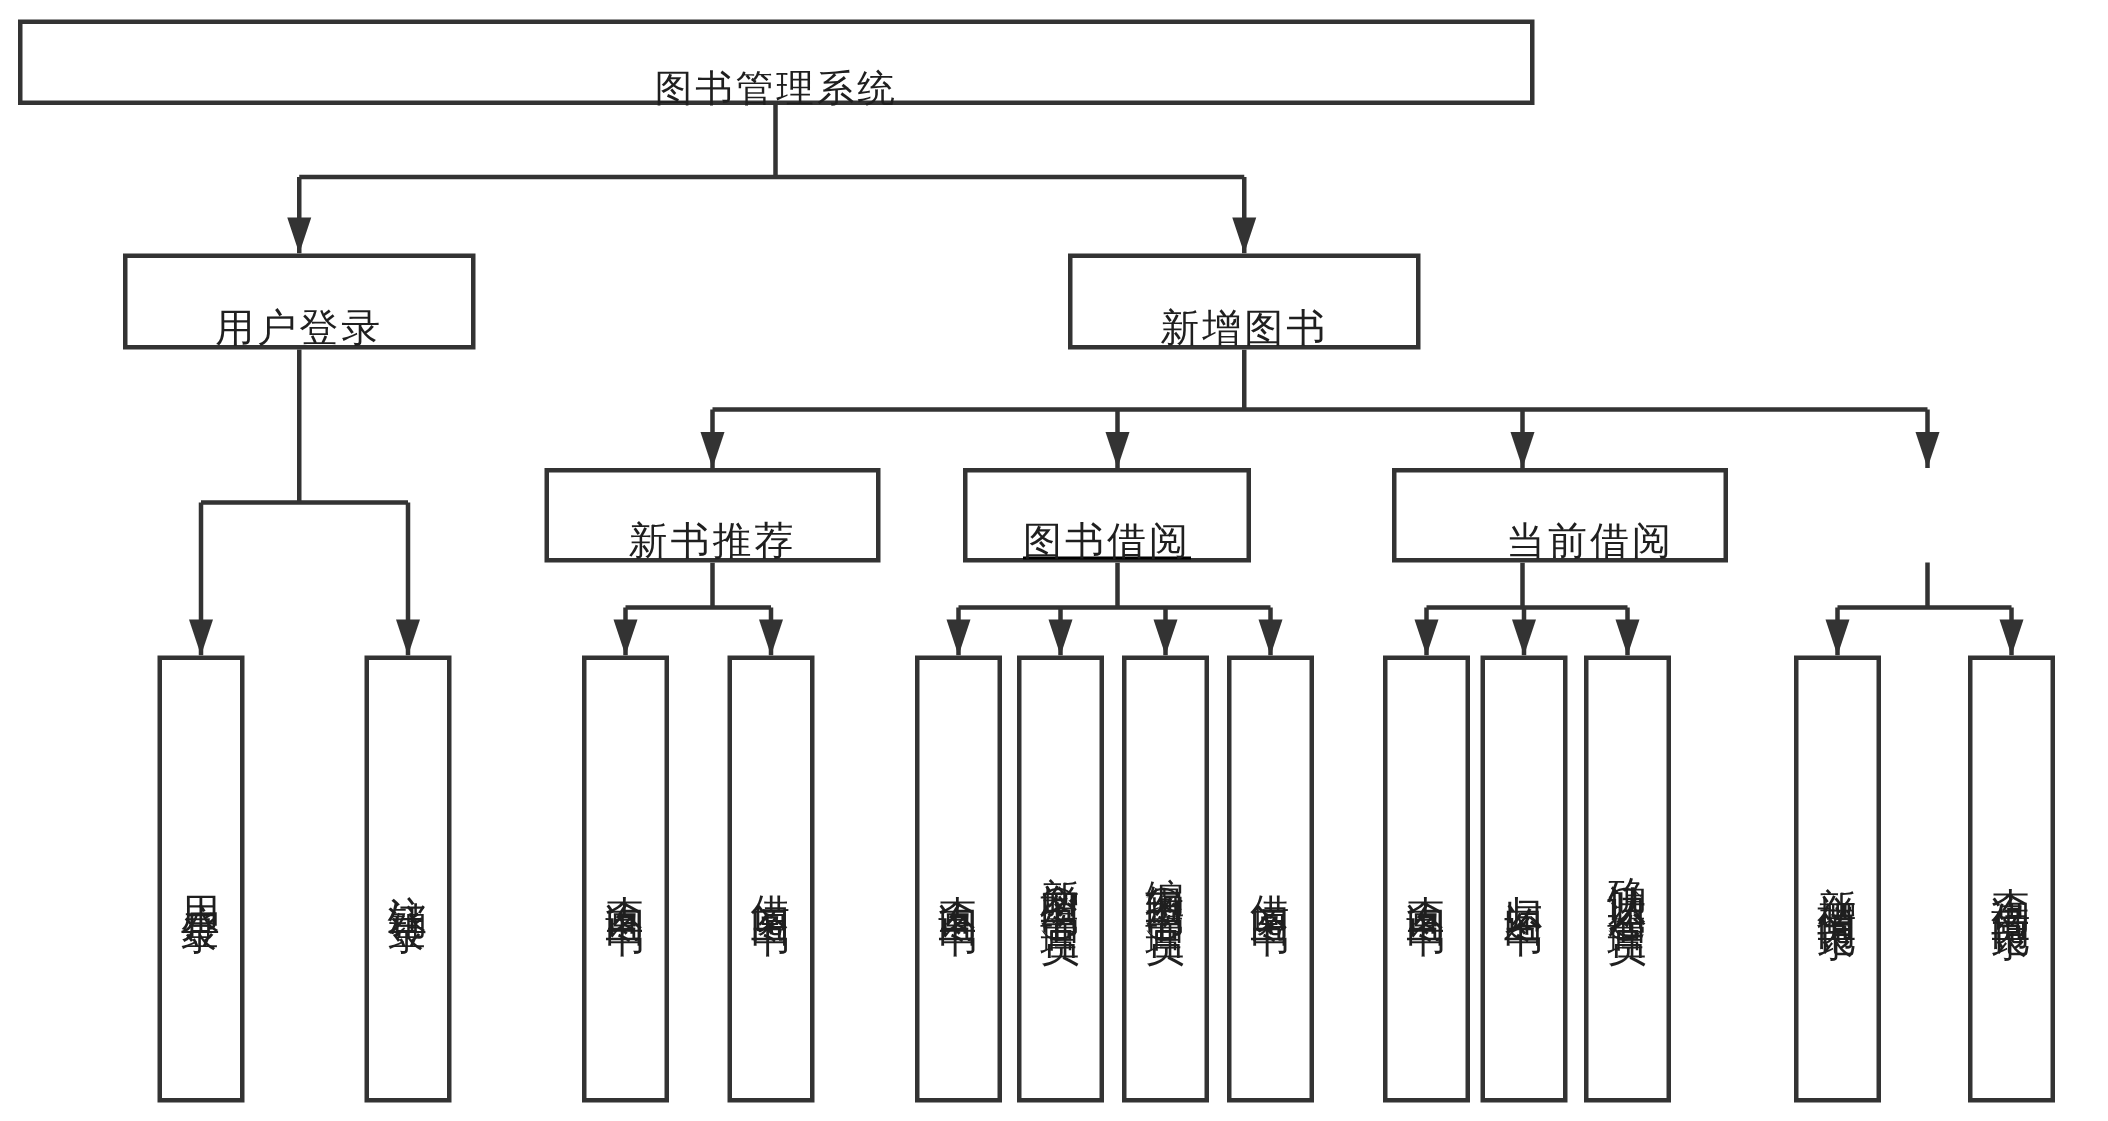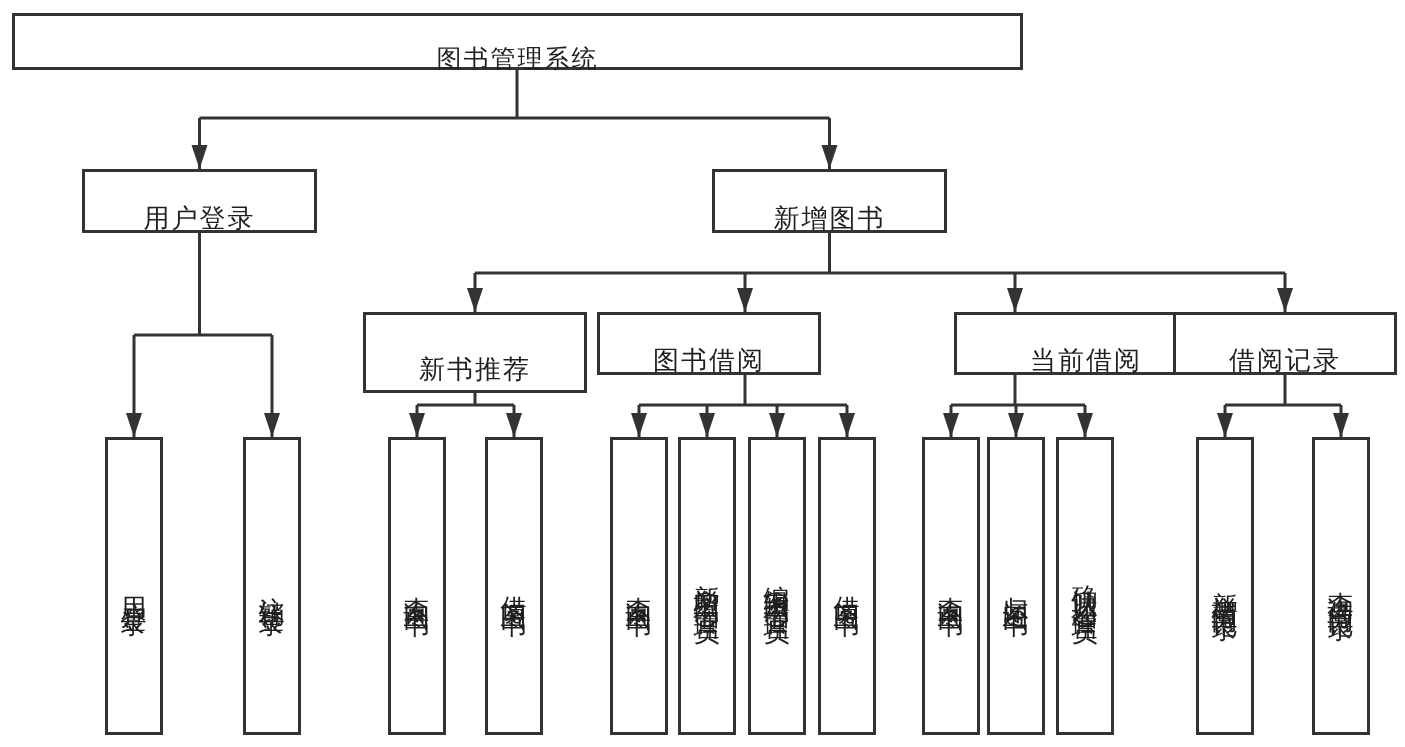--- a/index.html
+++ b/index.html
@@ -120,31 +120,28 @@
     <span class="hlabel">图书管理系统</span>
   </div>
 
   <div class="box" style="left:82px; top:169px; width:235px; height:64px;">
     <span class="hlabel">用户登录</span>
   </div>
   <div class="box" style="left:712px; top:169px; width:235px; height:64px;">
     <span class="hlabel">新增图书</span>
   </div>
 
-  <div class="box" style="left:363px; top:312px; width:224px; height:81px;text-align:center;">
+  <div class="box" style="left:363px; top:312px; width:224px; height:63px;text-align:center;">
     <span class="hlabel">新书推荐</span>
   </div>
-  <div class="box" style="left:597px; top:312px; width:224px; height:63px;">
+  <div class="box" style="left:642px; top:312px; width:192px; height:63px;text-decoration:underline;">
     <span class="hlabel">图书借阅</span>
   </div>
-  <div class="box" style="left:954px; top:312px; width:224px; height:63px;padding-left:40px;">
+  <div class="box" style="left:928px; top:312px; width:224px; height:63px;padding-left:40px;">
     <span class="hlabel">当前借阅</span>
-  </div>
-  <div class="box" style="left:1173px; top:312px; width:224px; height:63px;">
-    <span class="hlabel">借阅记录</span>
   </div>
 
   <div class="vbox" style="left:105px;">
     <span class="vlabel">用户登录</span>
   </div>
   <div class="vbox" style="left:243px;">
     <span class="vlabel">注销登录</span>
   </div>
 
   <div class="vbox" style="left:388px;">

